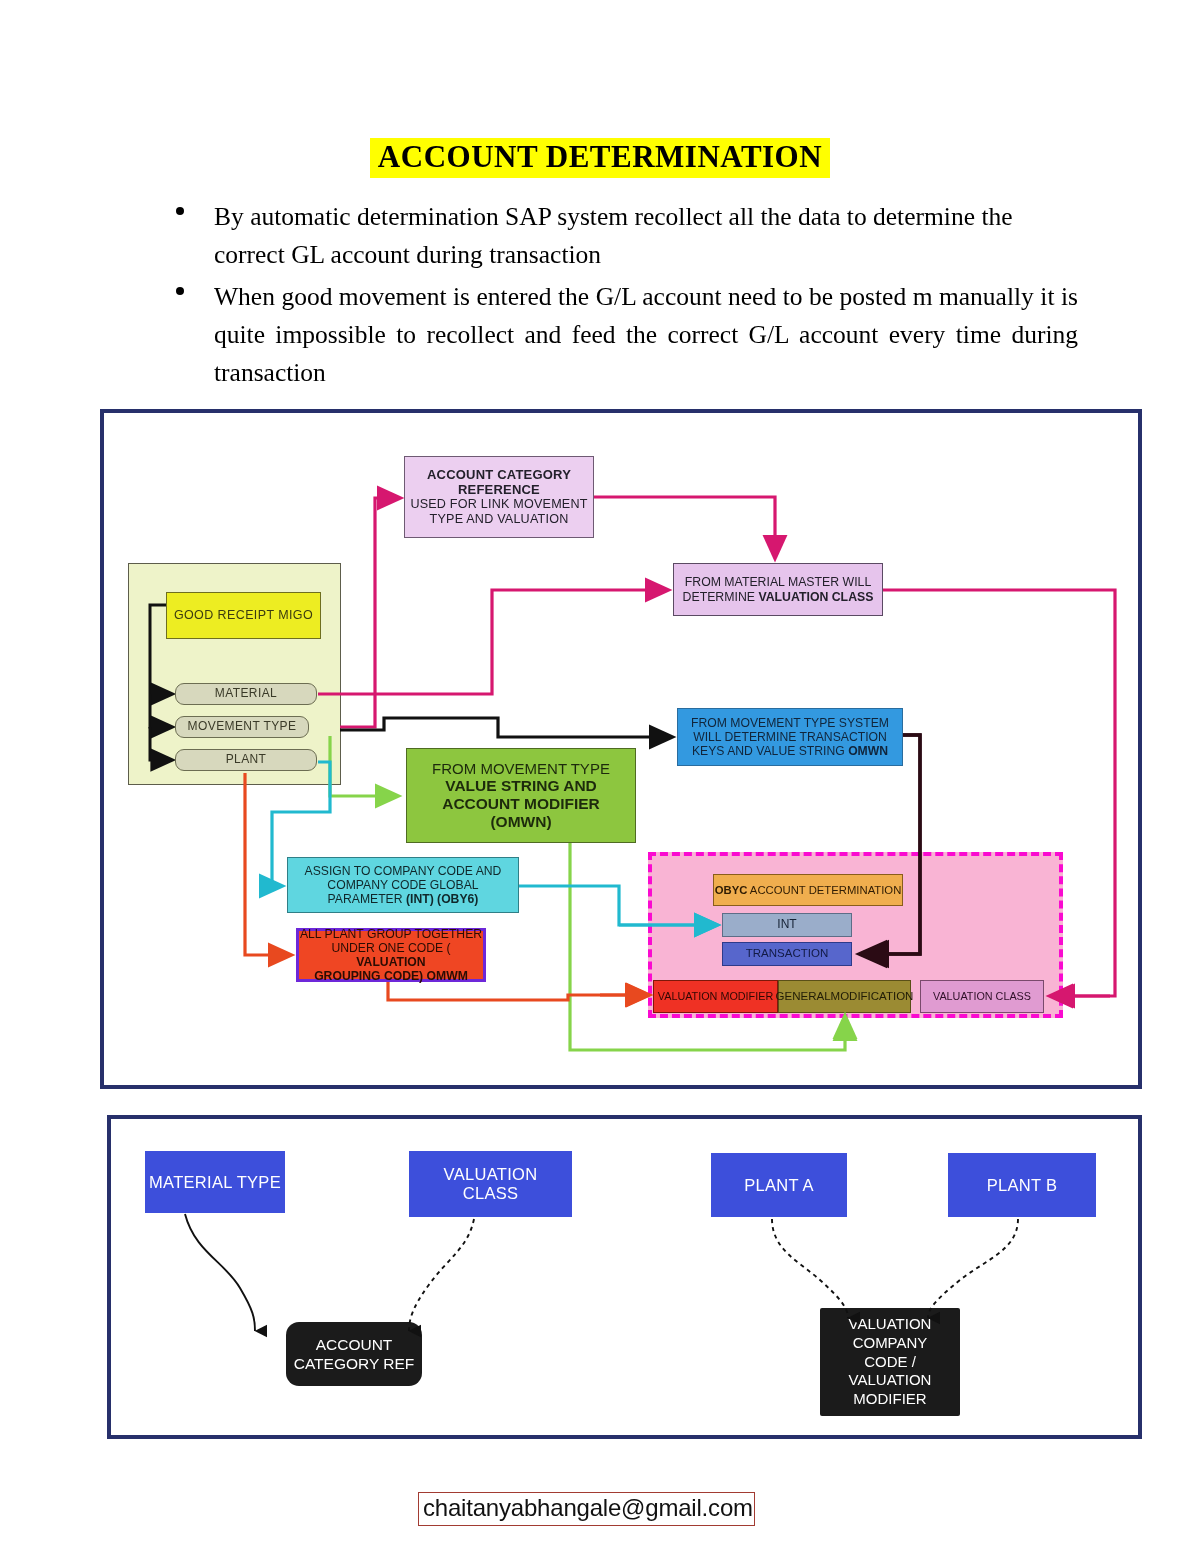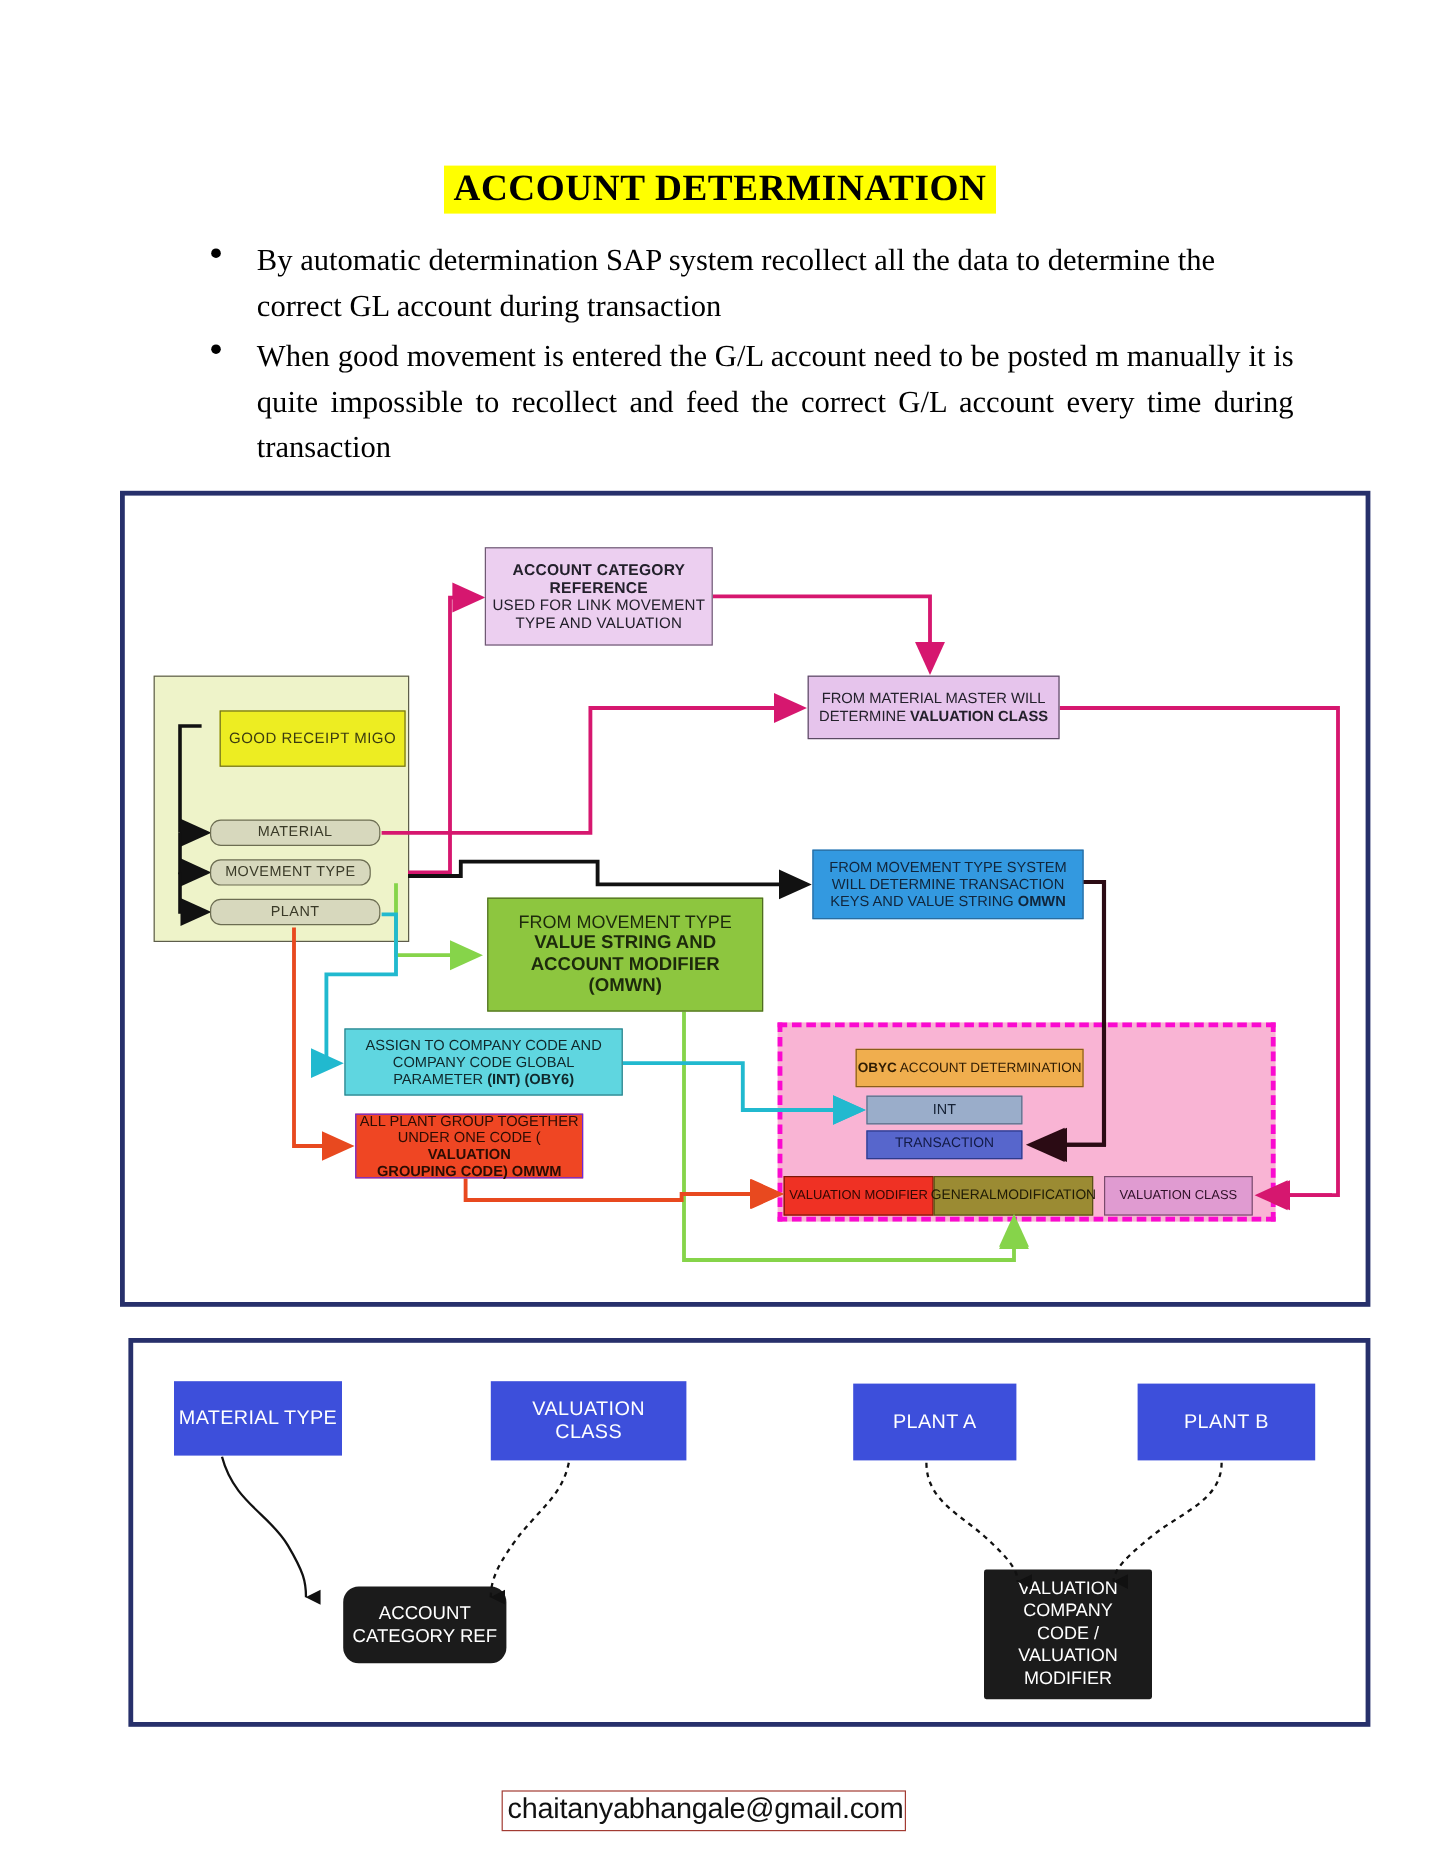--- a/index.html
+++ b/index.html
@@ -98,21 +98,20 @@
     border: 1px solid #5d5d4b;
     z-index: 2;
   }
   #n-migo {
     left: 166px; top: 592px; width: 155px; height: 47px;
     background: #eded22;
     border: 1px solid #6e6e1f;
     font-size: 12.5px;
     color: #3b3b10;
     letter-spacing: .4px;
-    margin-left: 17px;
   }
   .pillnode {
     background: #d7d8bd;
     border: 1px solid #6c6d52;
     border-radius: 9px;
     font-size: 12px;
     color: #3a3a28;
     letter-spacing: .4px;
   }
   #n-material     { left: 175px; top: 683px; width: 142px; height: 22px; }
@@ -156,21 +155,21 @@
   #n-oby6 {
     left: 287px; top: 857px; width: 232px; height: 56px;
     background: #5fd6e0; border: 1px solid #2f7f87;
     font-size: 12.2px; color: #10282b;
     flex-direction: column;
   }
 
   
   #n-omwm {
     left: 296px; top: 928px; width: 190px; height: 54px;
-    background: #ef4623; border: 1px solid #6d28d9;
+    background: #ef4623; border: 3px solid #6d28d9;
     font-size: 12.2px; color: #2b0c03;
     flex-direction: column;
   }
 
   
   #region-obyc {
     position: absolute;
     left: 648px; top: 852px; width: 415px; height: 166px;
     background: #f9b4d4;
     border: 4px dashed #fa0ad0;

